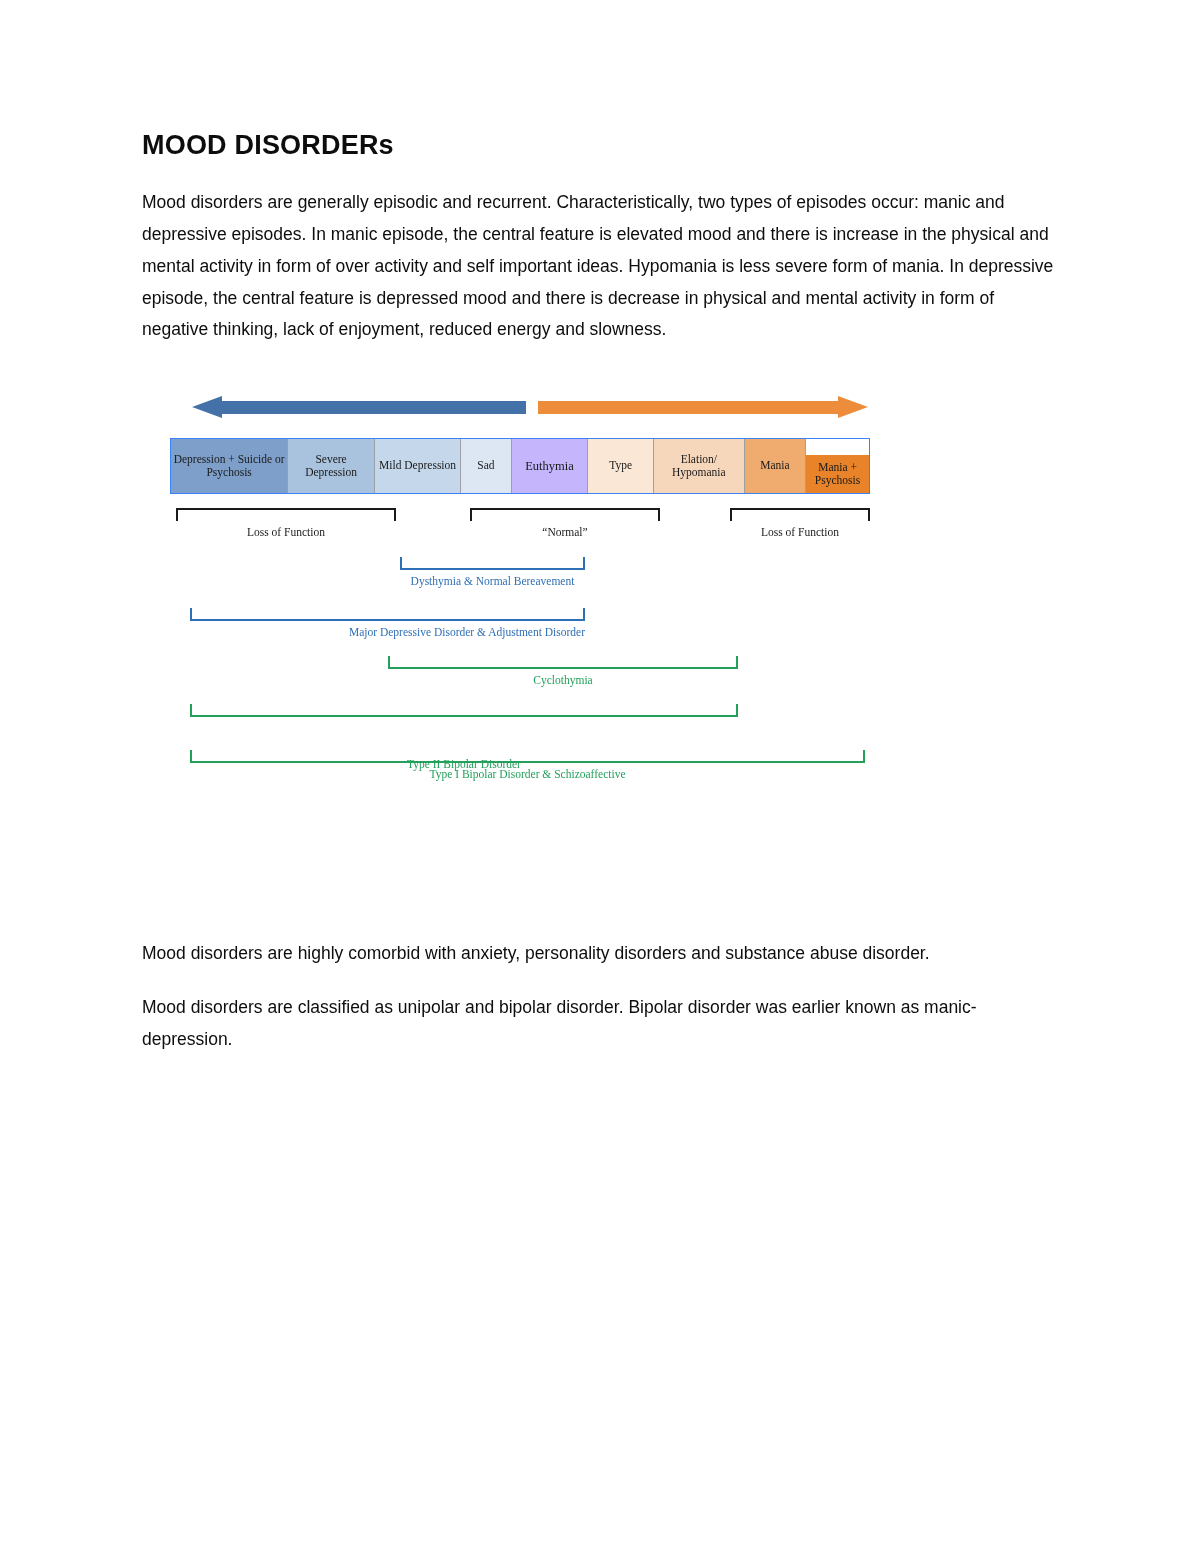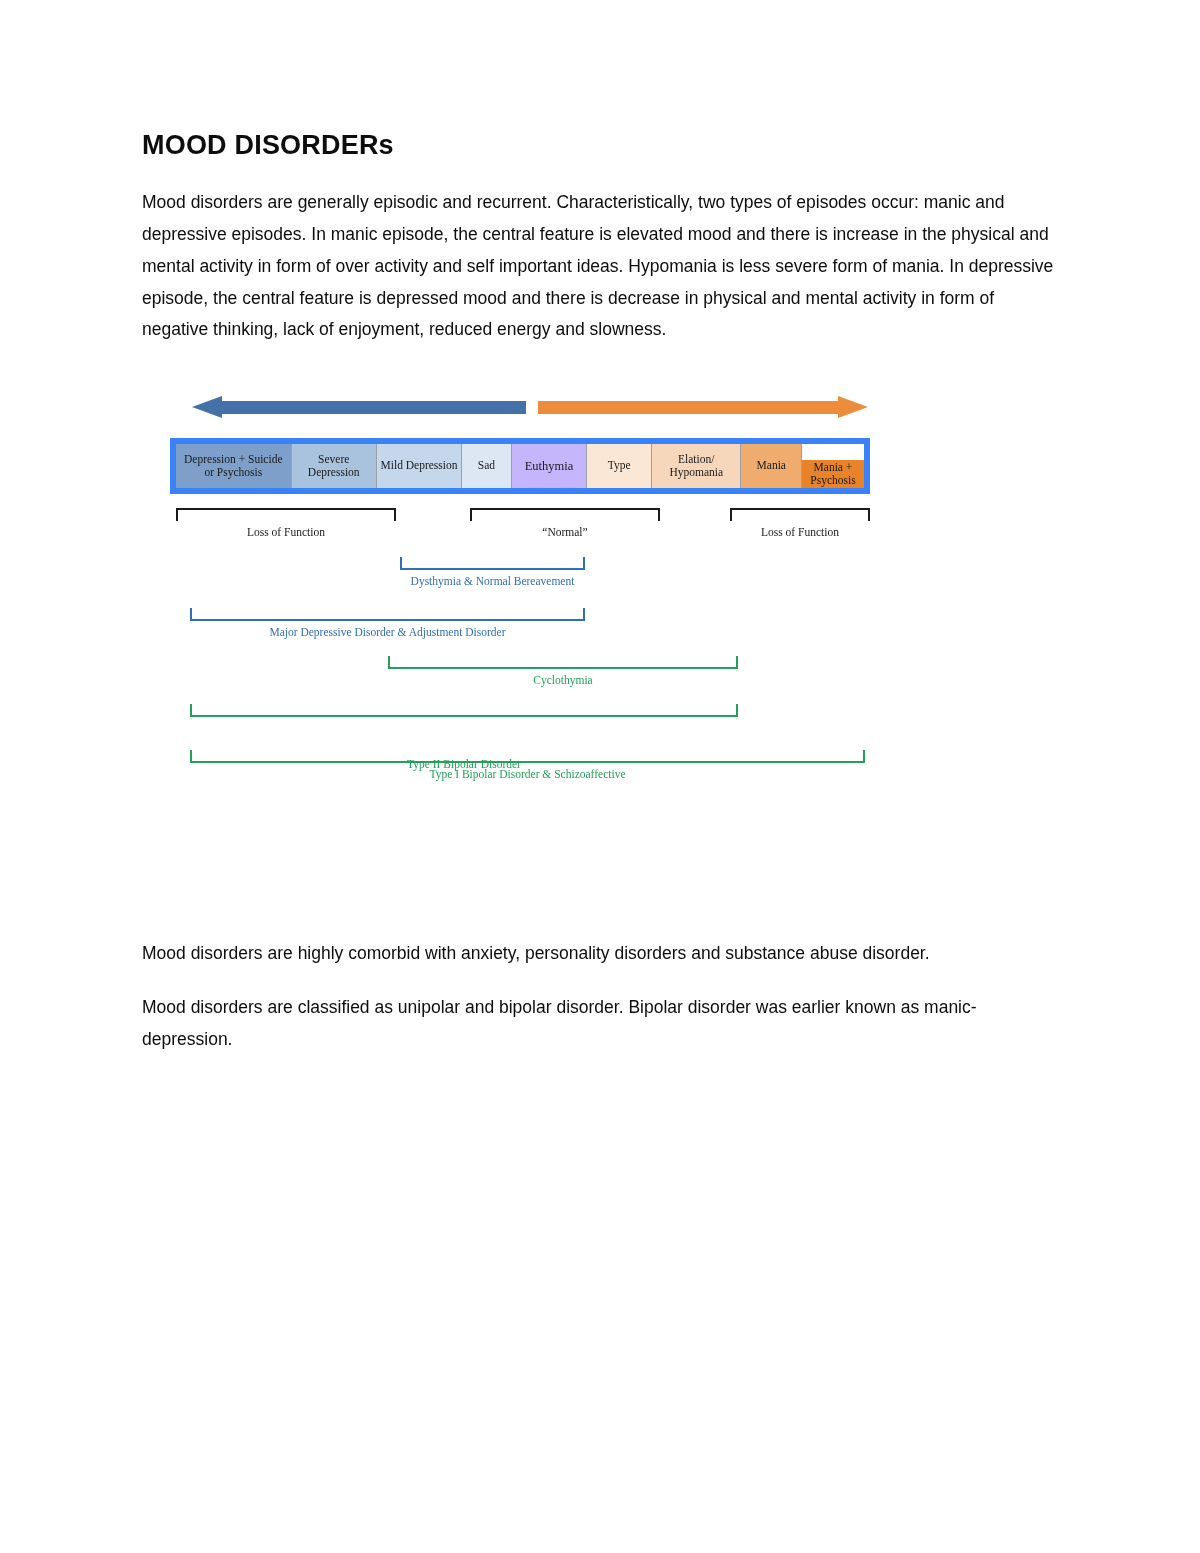--- a/index.html
+++ b/index.html
@@ -41,21 +41,21 @@
     border-right:30px solid #4472a8;
   }
   .arrow-right .bar{position:absolute;left:0;top:5px;right:28px;height:13px;background:#ed8d3c;}
   .arrow-right .head{
     position:absolute;right:0;top:0;width:0;height:0;
     border-top:11px solid transparent;border-bottom:11px solid transparent;
     border-left:30px solid #ed8d3c;
   }
 
   
-  .spectrum{position:absolute;left:0;top:48px;display:flex;width:700px;height:56px;border:6px solid #3b82f6;box-sizing:border-box;}
+  .spectrum{position:absolute;left:0;top:48px;display:flex;width:700px;height:56px;border:1px solid #3b82f6;box-sizing:border-box;}
   .cell{
     display:flex;align-items:center;justify-content:center;text-align:center;
     font-family:"Liberation Serif", serif;
     font-size:11.5px;line-height:1.18;color:#1a1a1a;
     border-right:1px solid #9aa0a6;
     padding:0 2px;box-sizing:border-box;
   }
   .cell:last-child{border-right:none;margin-top:16px;}
 
   
@@ -141,21 +141,21 @@
         <div class="hl" style="background:#2f6fb5;"></div>
         <div class="lt" style="background:#2f6fb5;"></div>
         <div class="rt" style="background:#2f6fb5;"></div>
         <div class="brk-label lbl-blue" style="top:18px;">Dysthymia &amp; Normal Bereavement</div>
       </div>
 
       <div class="brk up" style="left:20px;top:218px;width:395px;height:13px;">
         <div class="hl" style="background:#2f6fb5;"></div>
         <div class="lt" style="background:#2f6fb5;"></div>
         <div class="rt" style="background:#2f6fb5;"></div>
-        <div class="brk-label lbl-blue" style="top:18px;">Major Depressive Disorder &amp; Adjustment Disorder</div>
+        <div class="brk-label lbl-blue" style="top:18px;text-align:right;">Major Depressive Disorder &amp; Adjustment Disorder</div>
       </div>
 
       <div class="brk up" style="left:218px;top:266px;width:350px;height:13px;">
         <div class="hl" style="background:#23a05a;"></div>
         <div class="lt" style="background:#23a05a;"></div>
         <div class="rt" style="background:#23a05a;"></div>
         <div class="brk-label lbl-green" style="top:18px;">Cyclothymia</div>
       </div>
 
       <div class="brk up" style="left:20px;top:314px;width:548px;height:13px;">

